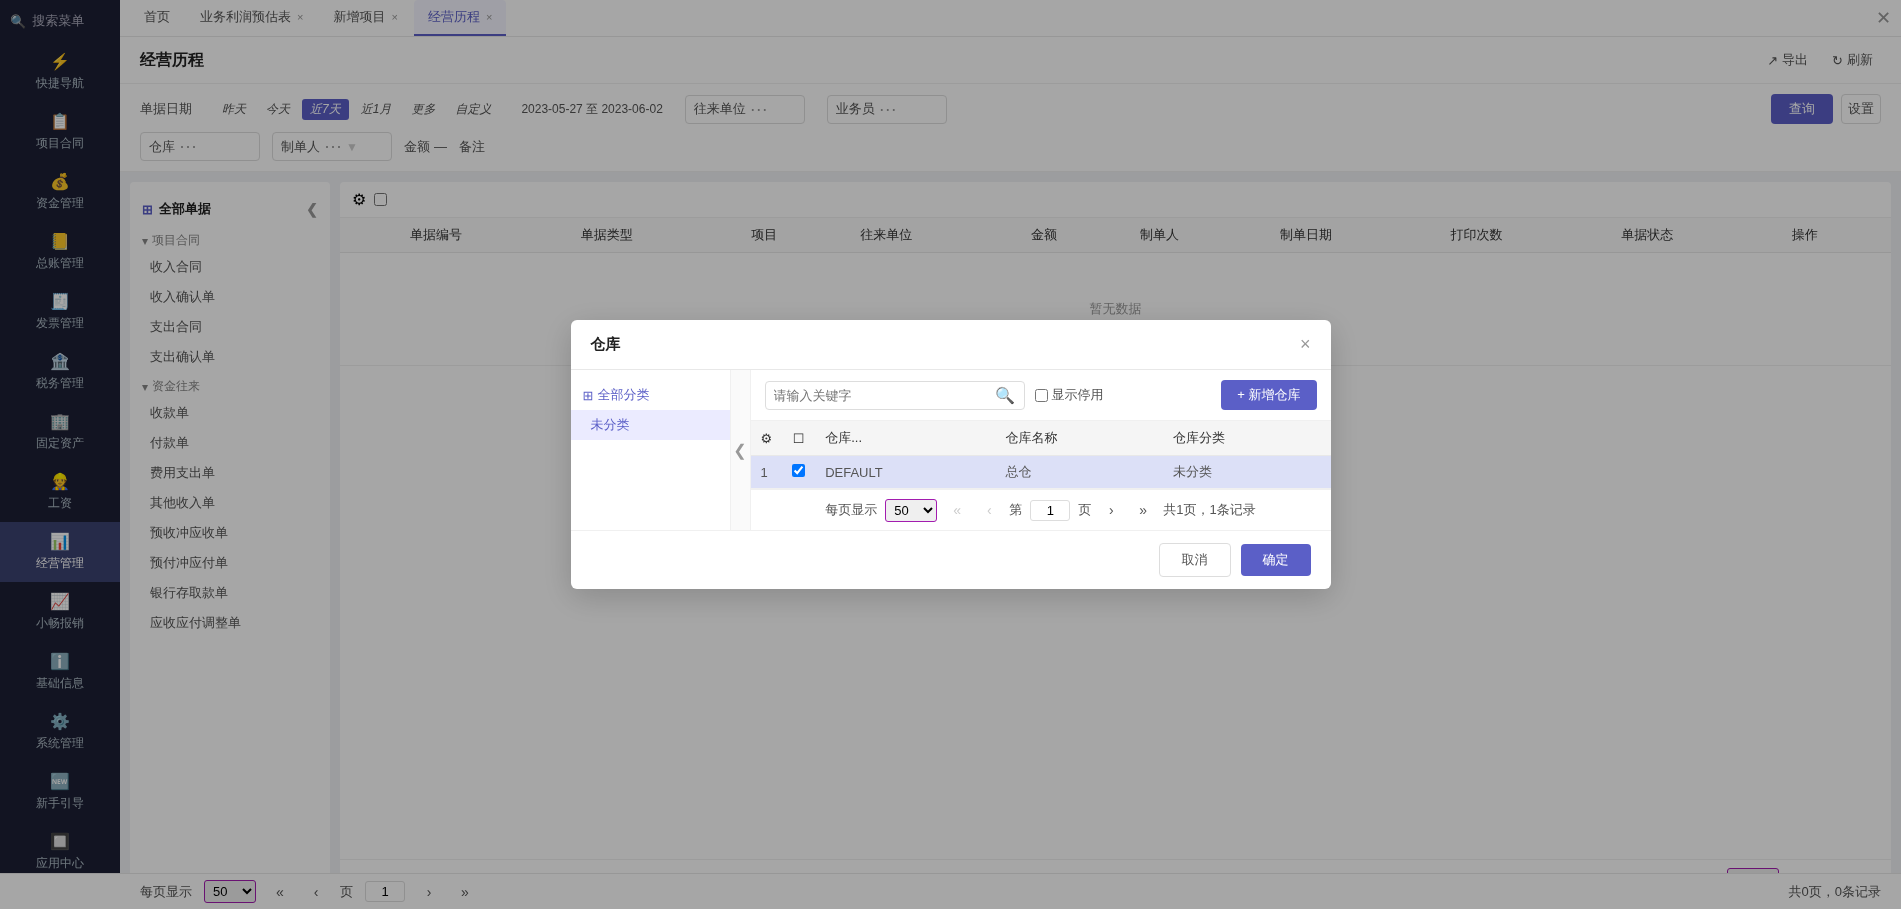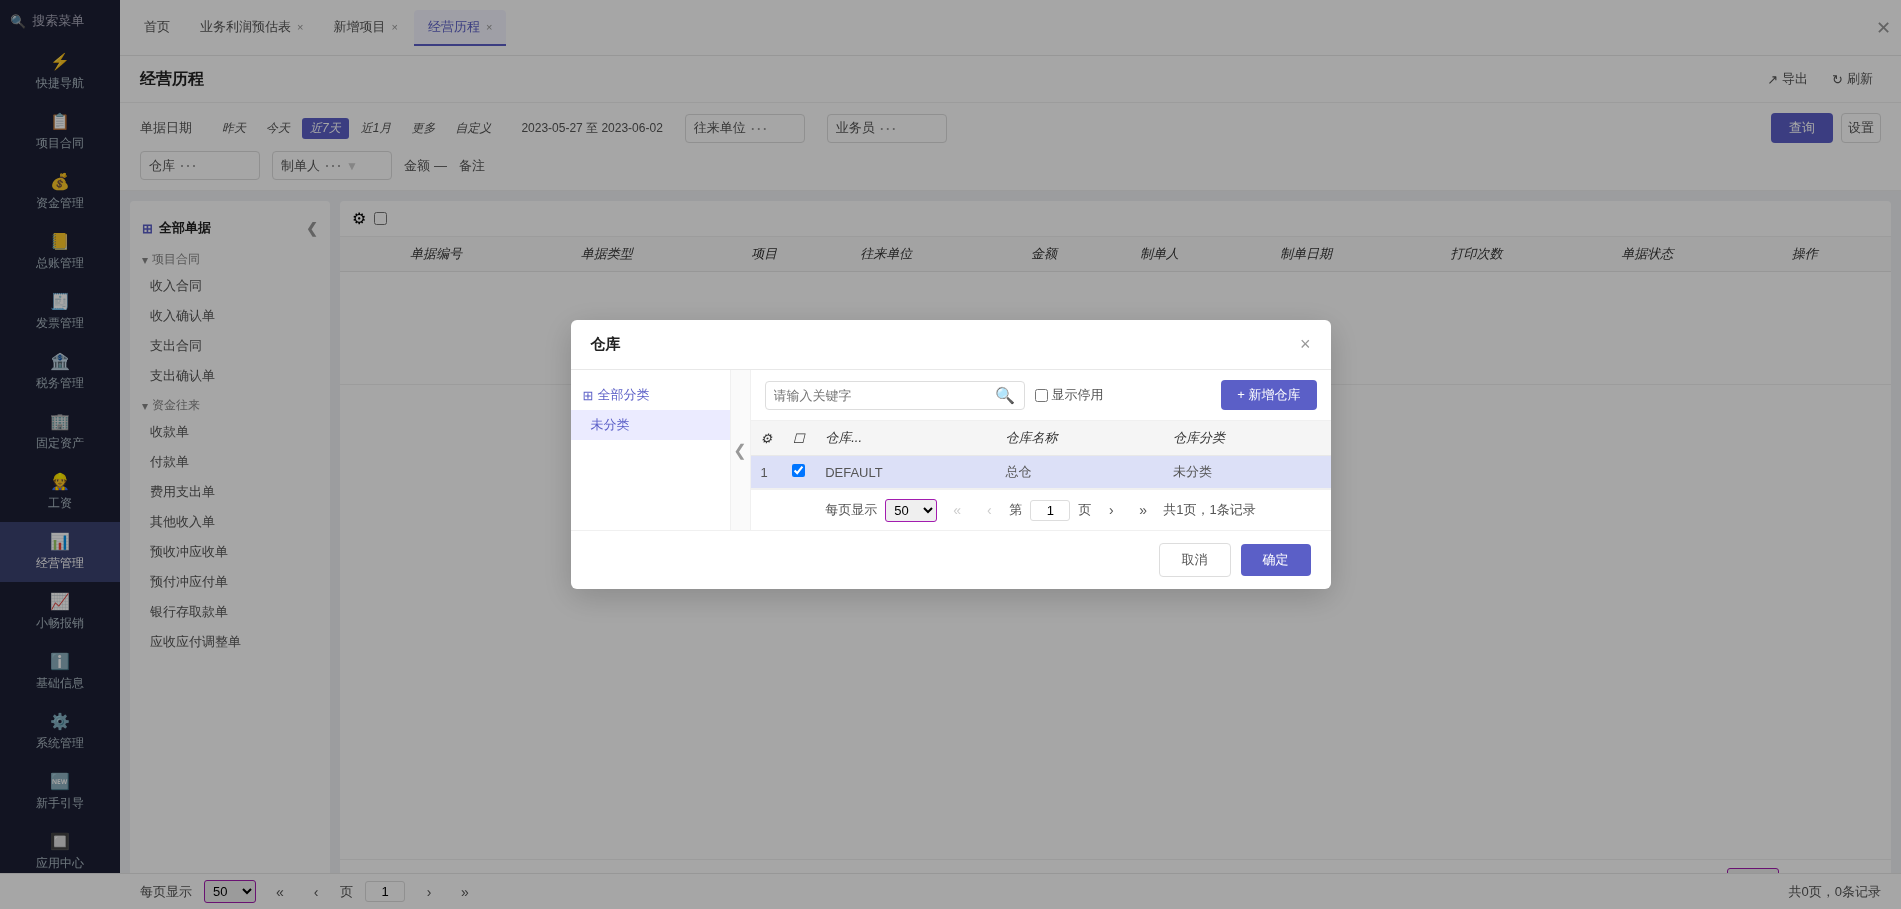--- a/index.html
+++ b/index.html
@@ -57,21 +57,21 @@
       background: #f0f2f5;
     }
 
     
     .tab-bar {
       background: #fff;
       display: flex;
       align-items: center;
       border-bottom: 1px solid #e8e8e8;
       padding: 0 10px;
-      height: 56px;
+      height: 37px;
       gap: 2px;
       position: relative;
     }
     .tab {
       display: flex;
       align-items: center;
       padding: 8px 14px;
       font-size: 13px;
       cursor: pointer;
       border-radius: 4px 4px 0 0;
@@ -204,21 +204,20 @@
     .table-area {
       flex: 1; overflow: auto;
     }
     table {
       width: 100%; border-collapse: collapse; font-size: 13px;
     }
     th {
       background: #fafafa; border-bottom: 1px solid #e8e8e8;
       padding: 8px 10px; text-align: left; color: #333; font-weight: 500;
       white-space: nowrap;
-      font-style: italic;
     }
     td {
       padding: 7px 10px; border-bottom: 1px solid #f0f0f0; color: #555;
     }
     .table-footer {
       display: flex; align-items: center; justify-content: flex-end;
       padding: 8px 12px; border-top: 1px solid #f0f0f0; font-size: 13px; color: #555; gap: 8px;
     }
     .empty-text { text-align: center; color: #999; padding: 40px; font-size: 13px; }
 

